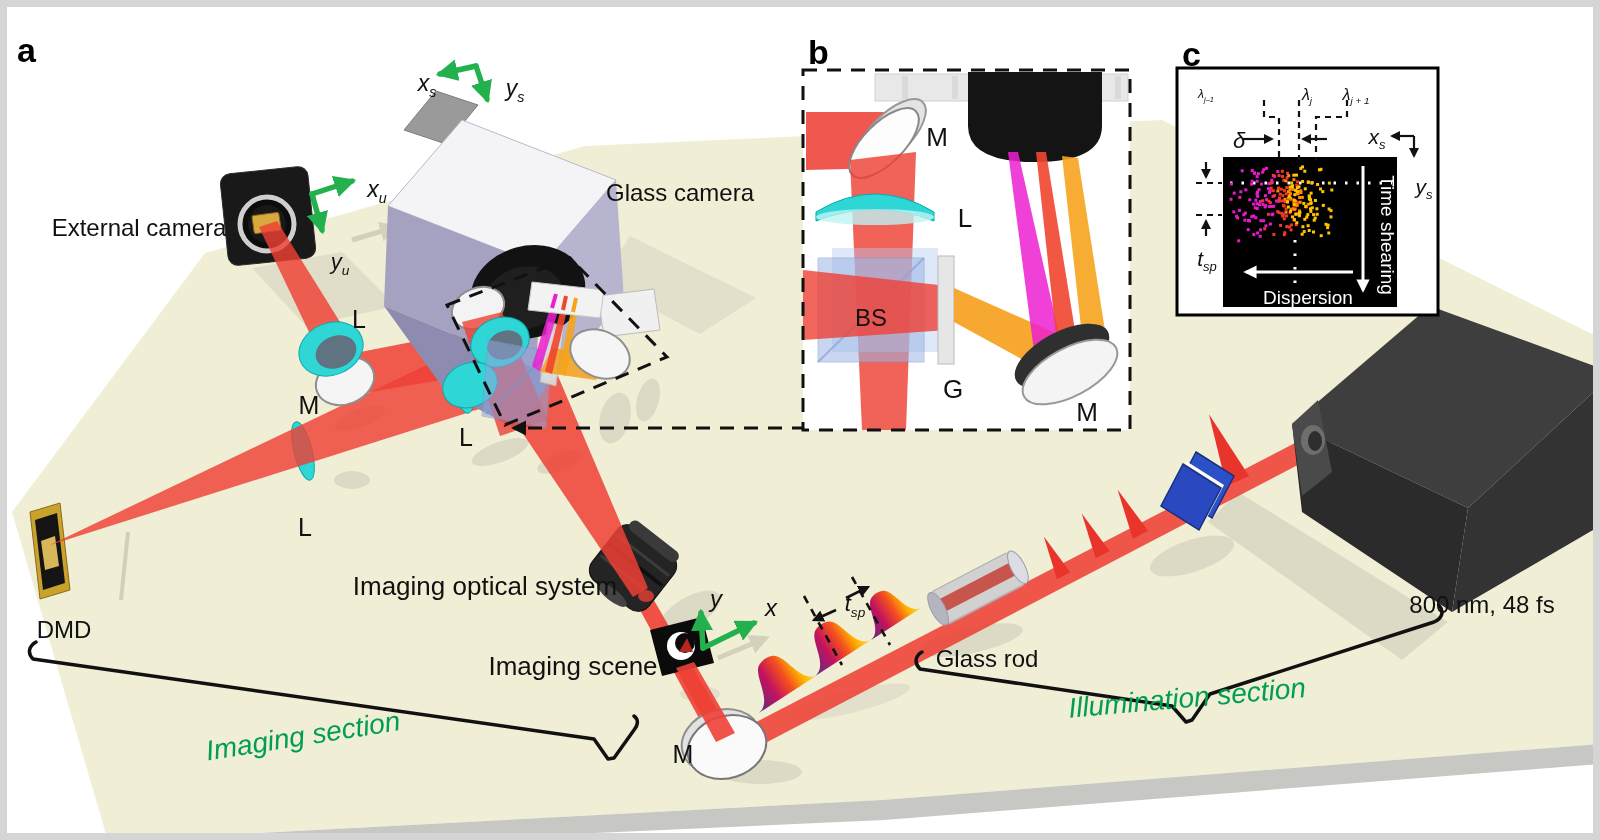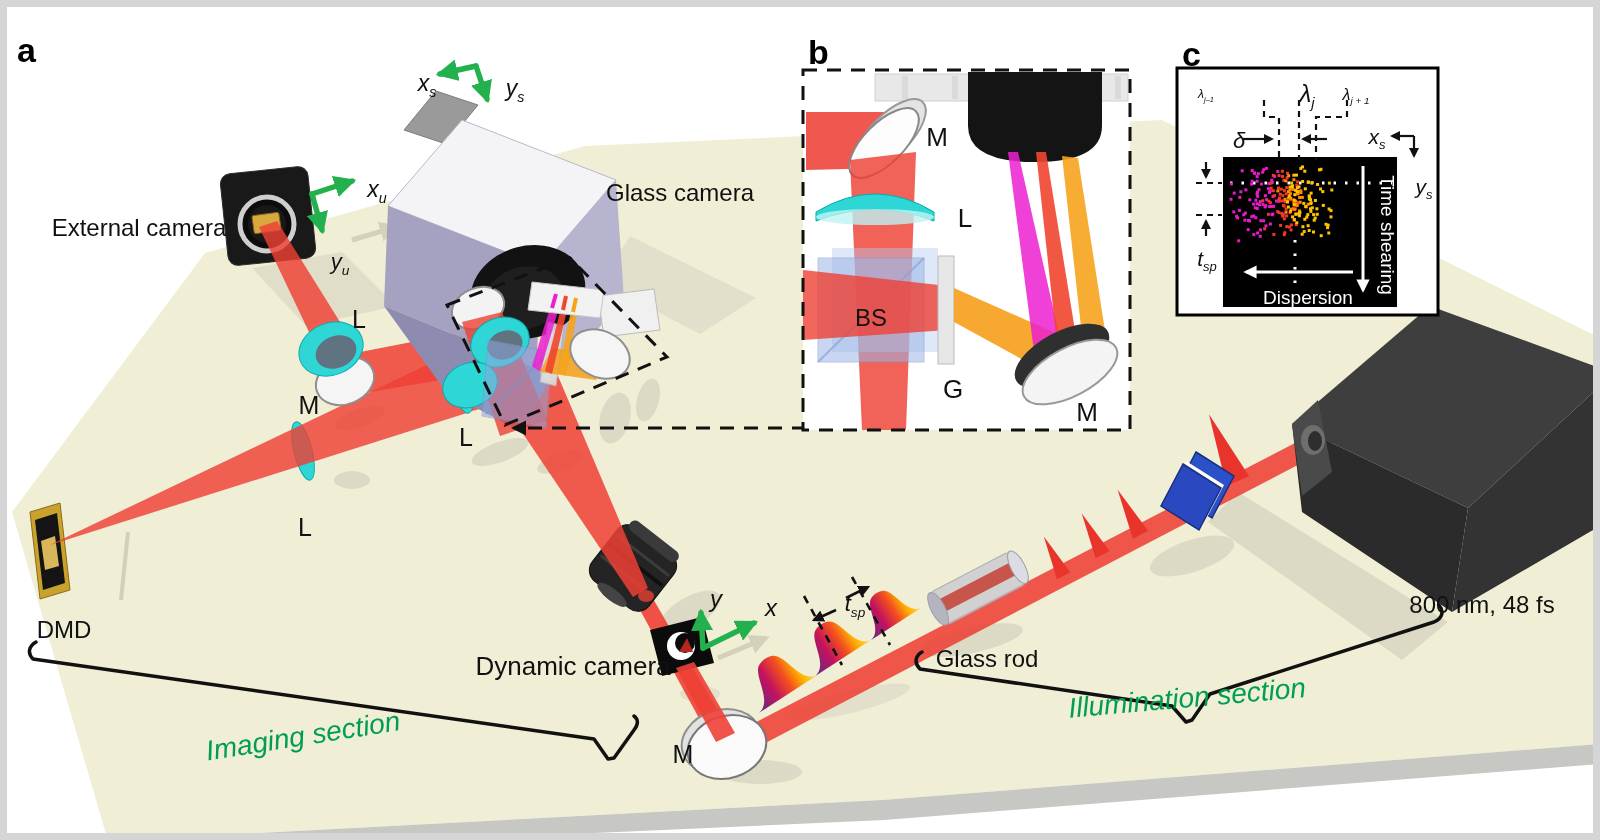--- a/index.html
+++ b/index.html
@@ -549,21 +549,22 @@
   </g>
 </svg>
 
 <div class="plbl" style="left:10px;top:24px">a</div>
 <div class="plbl" style="left:801px;top:26px">b</div>
 <div class="plbl" style="left:1175px;top:28px">c</div>
 
 <div class="lbl" style="left:132px;top:221px">External camera</div>
 <div class="lbl" style="left:673px;top:186px">Glass camera</div>
 <div class="lbl" style="left:57px;top:623px">DMD</div>
-<div class="lbl" style="left:566px;top:660px;font-size:26px">Dynamic camera</div>
+<div class="lbl" style="left:478px;top:580px;font-size:26px">Imaging optical system</div>
+<div class="lbl" style="left:566px;top:660px;font-size:26px">Imaging scene</div>
 <div class="lbl" style="left:980px;top:652px">Glass rod</div>
 <div class="lbl" style="left:1475px;top:598px">800 nm, 48 fs</div>
 <div class="lbl green" style="left:296px;top:729px;transform:translate(-50%,-50%) rotate(-9deg)">Imaging section</div>
 <div class="lbl green" style="left:1180px;top:691px;transform:translate(-50%,-50%) rotate(-5deg)">Illumination section</div>
 
 <div class="lbl" style="left:352px;top:312px;font-size:25px">L</div>
 <div class="lbl" style="left:302px;top:398px;font-size:25px">M</div>
 <div class="lbl" style="left:459px;top:430px;font-size:25px">L</div>
 <div class="lbl" style="left:298px;top:520px;font-size:25px">L</div>
 <div class="lbl" style="left:676px;top:747px;font-size:25px">M</div>
@@ -576,21 +577,21 @@
 <div class="lbl it" style="left:764px;top:601px;font-size:24px">x</div>
 <div class="lbl it" style="left:848px;top:599px;font-size:22px"><span>t</span><sub>sp</sub></div>
 
 <div class="lbl" style="left:930px;top:131px;font-size:26px">M</div>
 <div class="lbl" style="left:958px;top:212px;font-size:26px">L</div>
 <div class="lbl" style="left:864px;top:311px;font-size:24px">BS</div>
 <div class="lbl" style="left:946px;top:383px;font-size:26px">G</div>
 <div class="lbl" style="left:1080px;top:406px;font-size:26px">M</div>
 
 <div class="lbl it" style="left:1199px;top:89px;font-size:12px"><span>λ</span><sub>j–1</sub></div>
-<div class="lbl it" style="left:1300px;top:89px;font-size:24px"><span>λ</span><sub>j</sub></div>
+<div class="lbl it" style="left:1300px;top:89px;font-size:16px"><span>λ</span><sub>j</sub></div>
 <div class="lbl it" style="left:1349px;top:89px;font-size:16px"><span>λ</span><sub>j + 1</sub></div>
 <div class="lbl it" style="left:1232px;top:134px;font-size:22px">δ</div>
 <div class="lbl it" style="left:1370px;top:132px;font-size:21px"><span>x</span><sub>s</sub></div>
 <div class="lbl it" style="left:1417px;top:182px;font-size:21px"><span>y</span><sub>s</sub></div>
 <div class="lbl it" style="left:1200px;top:254px;font-size:21px"><span>t</span><sub>sp</sub></div>
 <div class="lbl white vert" style="left:1380px;top:228px;font-size:19px">Time shearing</div>
 <div class="lbl white" style="left:1301px;top:291px;font-size:19px">Dispersion</div>
 
 </div>
 

